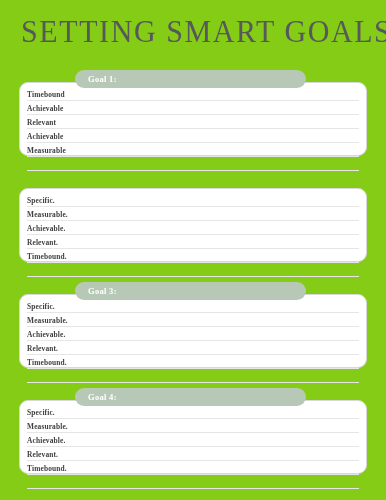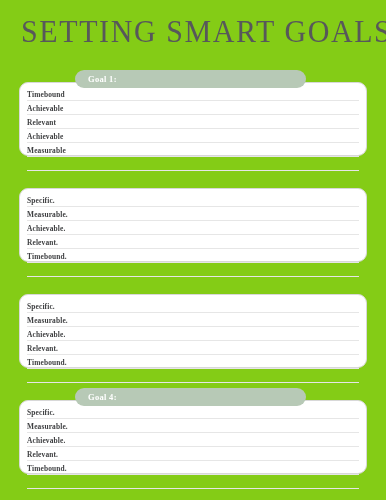--- a/index.html
+++ b/index.html
@@ -179,20 +179,23 @@
           <span class="row-label">Timebound.</span>
         </div>
         <div class="row spacer">
           <span class="row-label"></span>
         </div>
       </div>
     </div>
 
     <div class="goal-card">
       <div class="card-body"></div>
+      <div class="pill">
+        <span class="pill-label">Goal 3:</span>
+      </div>
       <div class="rows">
         <div class="row">
           <span class="row-label">Specific.</span>
         </div>
         <div class="row">
           <span class="row-label">Measurable.</span>
         </div>
         <div class="row">
           <span class="row-label">Achievable.</span>
         </div>

